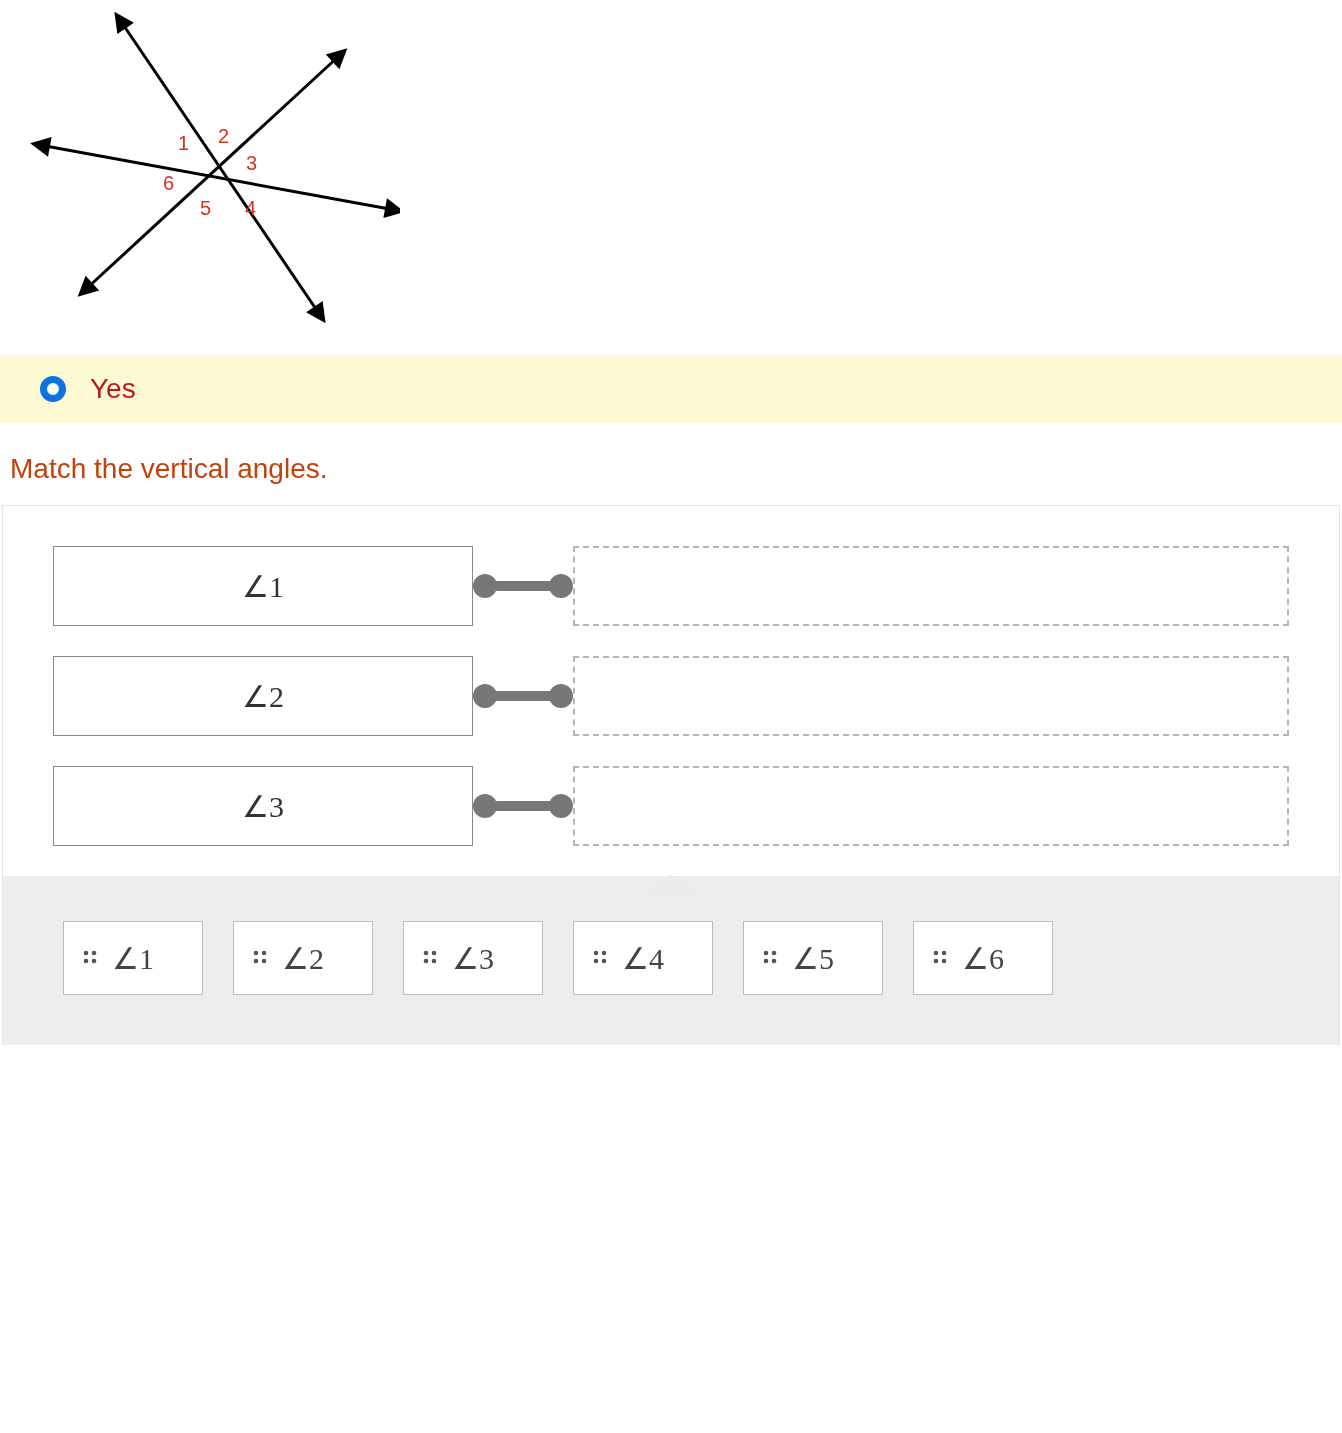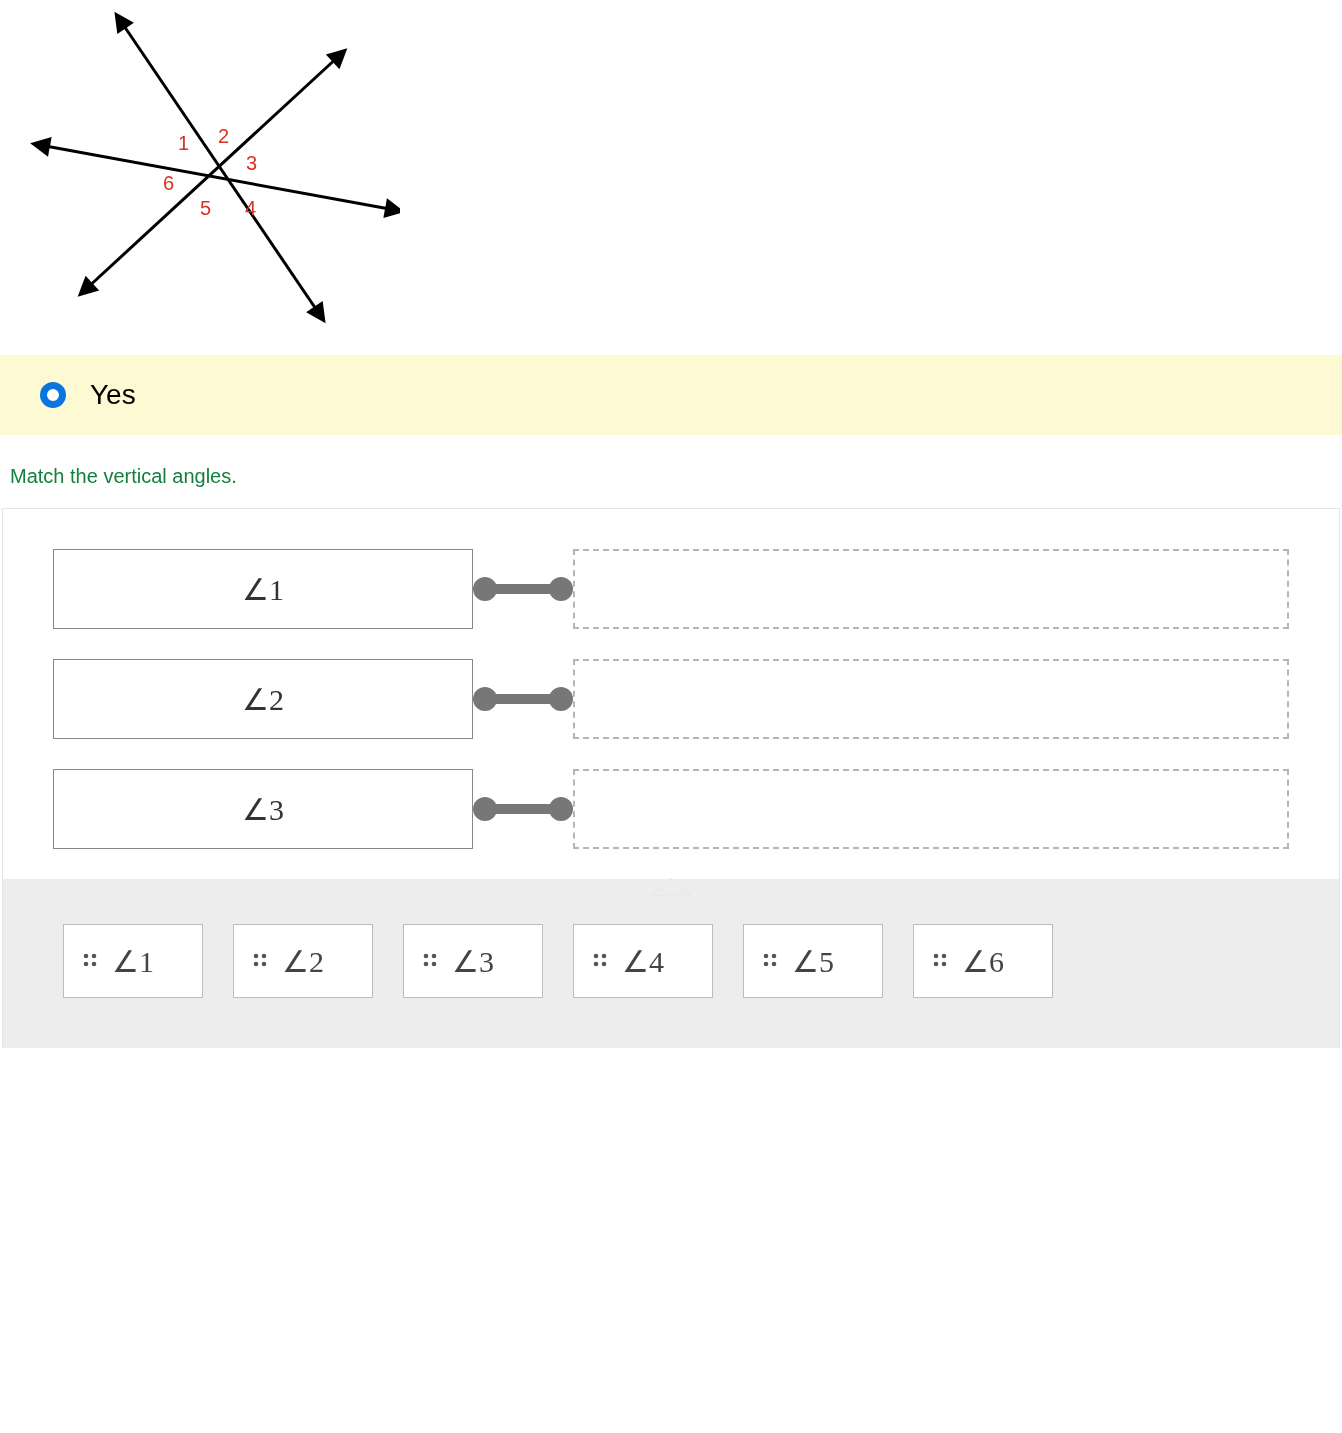--- a/index.html
+++ b/index.html
@@ -21,23 +21,23 @@
     fill: #d9331f;
     font-size: 20px;
     font-family: Arial, sans-serif;
   }
   .radio-group {
     margin-top: 5px;
   }
   .radio-row {
     display: flex;
     align-items: center;
-    padding: 24px 40px;
+    padding: 18px 40px;
     font-size: 28px;
-    color: #000000;
+    color: #b91c1c;
   }
   .radio-row.selected {
     background: #fdf9d3;
   }
   .radio-outer {
     width: 26px;
     height: 26px;
     border-radius: 50%;
     margin-right: 24px;
     display: flex;
@@ -47,22 +47,22 @@
   }
   .radio-outer.checked {
     border: 7px solid #0b74de;
     background: #fff;
   }
   .radio-outer.unchecked {
     border: 3px solid #8f8f8f;
     background: #fff;
   }
   .instruction {
-    font-size: 20px;
-    color: #15803d;
+    font-size: 28px;
+    color: #c2410c;
     padding: 30px 16px 20px 10px;
   }
   .match-area {
     border-top: 1px solid #e5e5e5;
     border-left: 1px solid #e5e5e5;
     border-right: 1px solid #e5e5e5;
     margin: 0 2px;
     background: #fff;
   }
   .match-rows {

